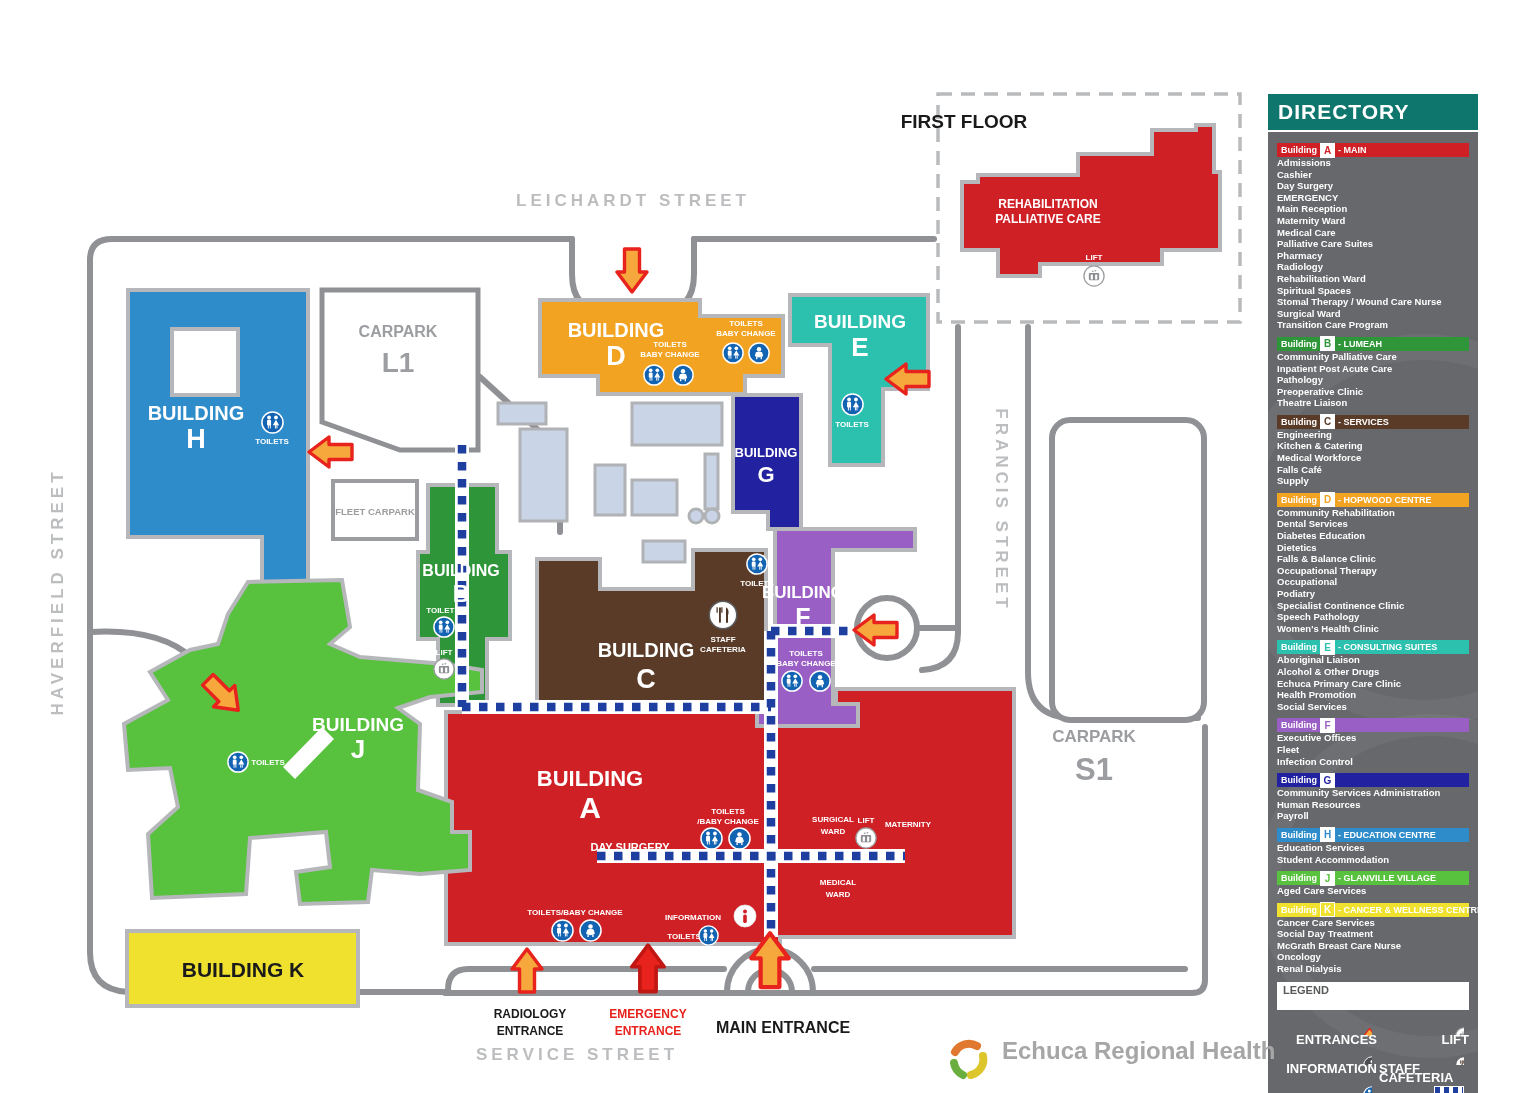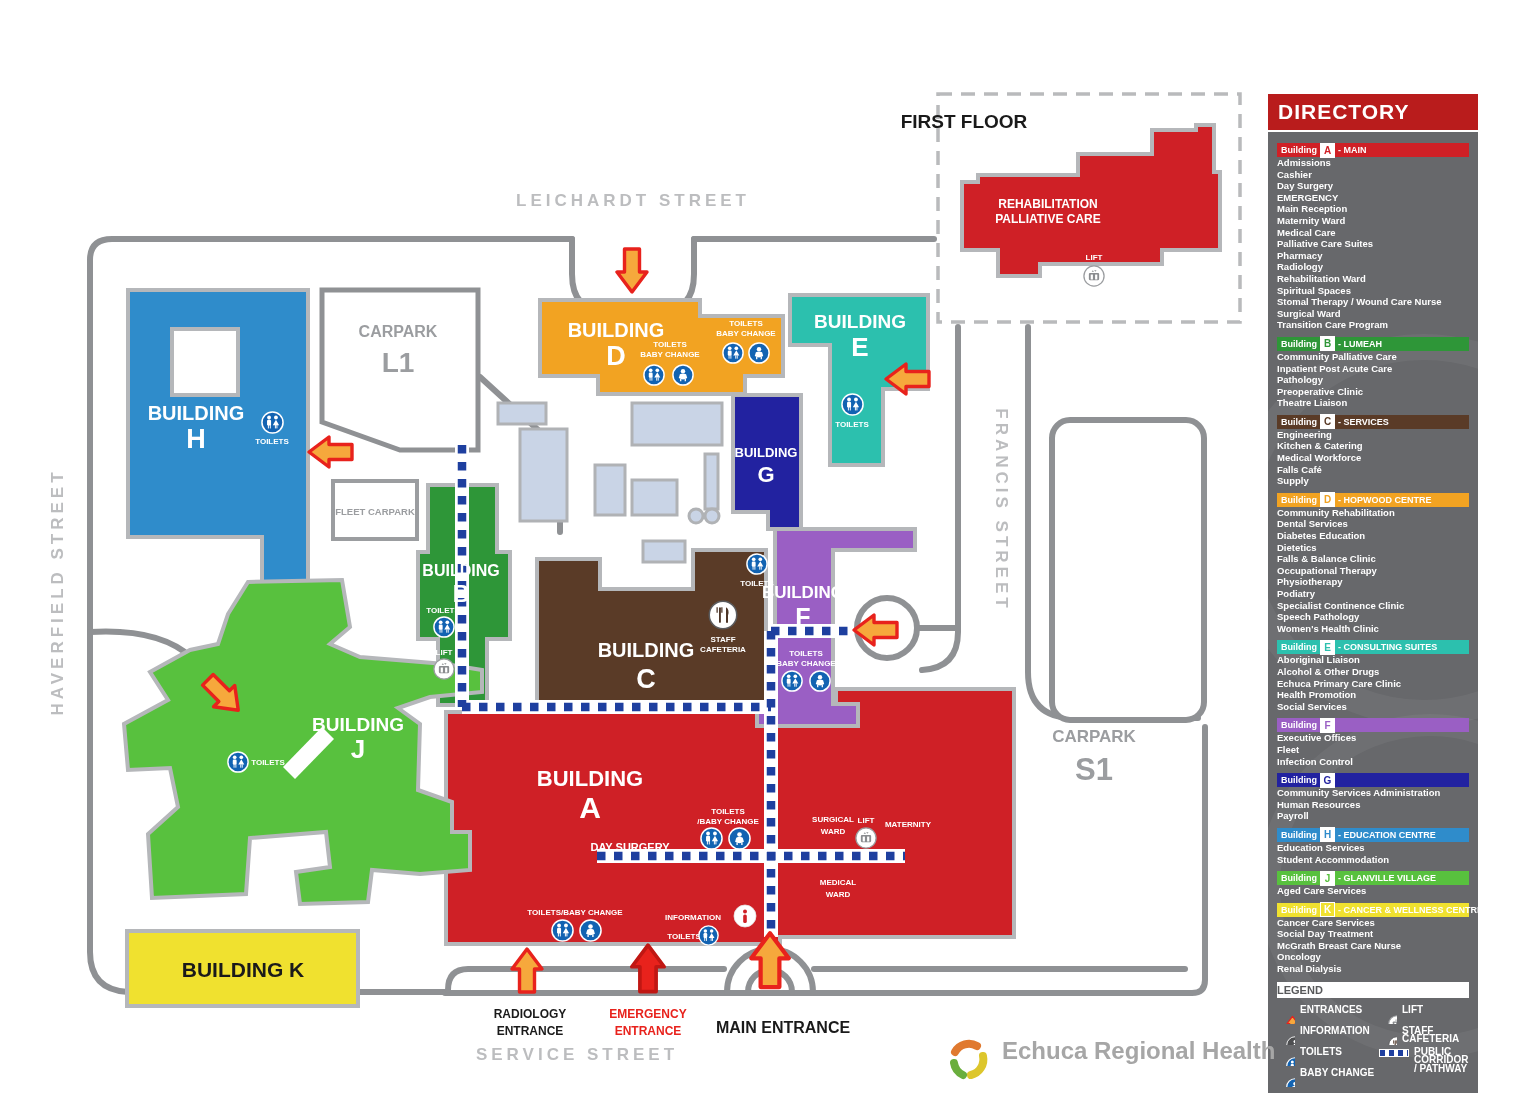--- a/index.html
+++ b/index.html
@@ -14,34 +14,34 @@
   .fac{fill:#ffffff;font-weight:bold;text-anchor:middle;font-size:8px;}
   .dark{fill:#1a1a1a;font-weight:bold;text-anchor:middle;}
   .red{fill:#e8221c;font-weight:bold;text-anchor:middle;}
   
   #directory{position:absolute;left:1268px;top:62px;width:210px;height:1001px;
              background:#67686b;color:#fff;overflow:hidden;}
   #directory:before{content:"";position:absolute;left:-40px;top:240px;width:340px;height:340px;
              border:26px solid rgba(255,255,255,.05);border-radius:50%;}
   #directory:after{content:"";position:absolute;left:-10px;top:620px;width:300px;height:300px;
              border:22px solid rgba(255,255,255,.05);border-radius:50%;}
-  .dir-header{position:relative;background:#b91c1c;height:36px;line-height:36px;
+  .dir-header{position:relative;background:#0f766e;height:36px;line-height:36px;
              font-size:21px;font-weight:bold;letter-spacing:1px;padding-left:10px;
              border-bottom:2px solid #fff;z-index:2;}
   #dir-body{position:relative;padding:5px 9px 0 9px;z-index:2;}
   .sec-bar{display:flex;align-items:center;height:14px;margin-top:6px;font-size:9px;font-weight:bold;}
   .sec-bar .bw{padding-left:4px;white-space:nowrap;}
   .sec-bar .chip{background:#fff;min-width:13px;height:13px;line-height:13px;text-align:center;
              font-size:10px;font-weight:bold;margin:0 3px;border:1px solid #fff;}
   .sec-bar .suf{flex:1;white-space:nowrap;}
   .dir-item{font-size:9.5px;font-weight:bold;line-height:11.6px;white-space:nowrap;}
   .legend-bar{background:#fff;color:#58595b;font-size:11px;font-weight:bold;
-             height:16px;line-height:16px;padding-left:0;margin-top:7px;}
+             height:28px;line-height:16px;padding-left:6px;margin-top:7px;}
   #legend-grid{display:grid;grid-template-columns:100px 1fr;column-gap:2px;margin-top:5px;}
-  .leg-item{display:flex;align-items:flex-start;margin:3px 0;font-size:10px;font-weight:bold;}
+  .leg-item{display:flex;align-items:flex-end;margin:3px 0;font-size:13px;font-weight:bold;flex-direction:column;}
   .leg-item svg{flex:0 0 auto;margin-right:5px;}
   .leg-item span{line-height:8.5px;}
   
   #logo{position:absolute;left:946px;top:1005px;display:flex;align-items:flex-start;}
   #logo-text{color:#a6a6a6;font-size:24px;font-weight:bold;letter-spacing:0px;margin-left:10px;
              font-stretch:condensed;}
 </style>
 </head>
 <body>
 
@@ -335,21 +335,21 @@
               <span class="bw">Building</span>
               <span class="chip" style="color: rgb(242, 163, 34);">D</span>
               <span class="suf">- HOPWOOD CENTRE</span>
             </div>
             <div class="dir-item">Community Rehabilitation</div>
             <div class="dir-item">Dental Services</div>
             <div class="dir-item">Diabetes Education</div>
             <div class="dir-item">Dietetics</div>
             <div class="dir-item">Falls &amp; Balance Clinic</div>
             <div class="dir-item">Occupational Therapy</div>
-            <div class="dir-item">Physiotherapy</div>
+            <div class="dir-item">Occupational</div>
             <div class="dir-item">Podiatry</div>
             <div class="dir-item">Specialist Continence Clinic</div>
             <div class="dir-item">Speech Pathology</div>
             <div class="dir-item">Women's Health Clinic</div>
           </div>
           <div>
             <div class="sec-bar" style="background: rgb(44, 192, 174);">
               <span class="bw">Building</span>
               <span class="chip" style="color: rgb(44, 192, 174);">E</span>
               <span class="suf">- CONSULTING SUITES</span>

